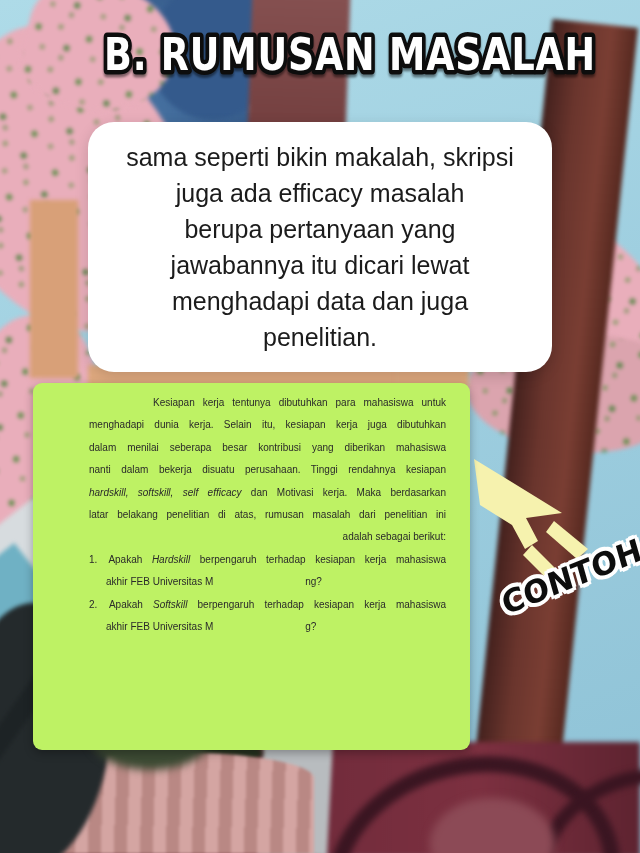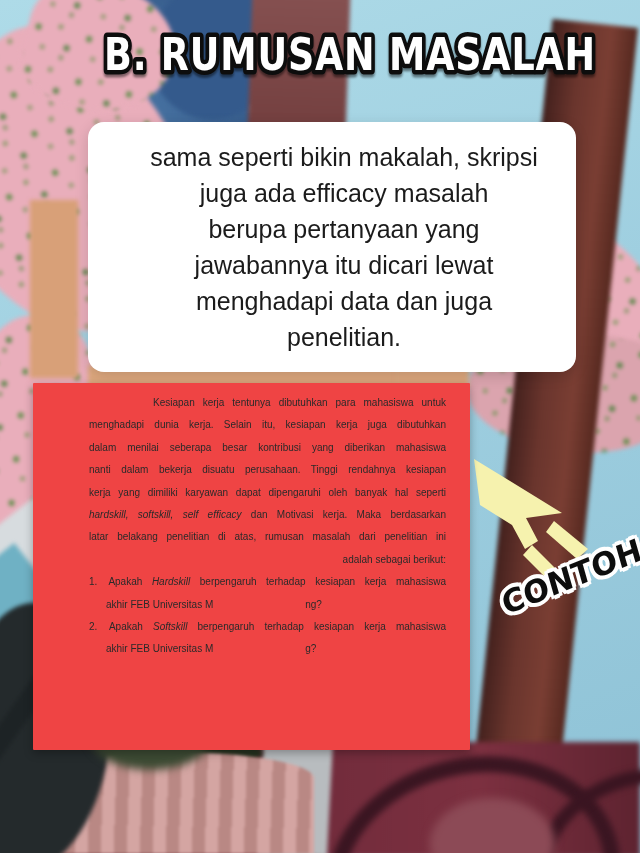--- a/index.html
+++ b/index.html
@@ -49,26 +49,26 @@
     background:repeating-linear-gradient(92deg,#d4a5a2 0 13px,#b98884 13px 26px);filter:blur(1.6px);}
   .darkleaf{left:-45px;top:605px;width:155px;height:270px;background:#242a2c;
     border-radius:40% 60% 50% 50%;transform:rotate(12deg);}
   .darkstem{left:5px;top:635px;width:20px;height:170px;background:#1d2325;transform:rotate(35deg);}
   .dgreen{left:88px;top:698px;width:125px;height:72px;background:#3c4a33;border-radius:50%;filter:blur(4px);}
   
   .title-wrap{position:absolute;top:12px;left:0;width:100%;display:flex;justify-content:flex-end;z-index:3;}
   .title-wrap svg{filter:drop-shadow(0 3px 1px rgba(0,0,0,0.45));}
   
   .quote-card{position:absolute;left:88px;top:122px;width:464px;height:250px;background:#ffffff;
-    border-radius:16px;box-shadow:0 4px 14px rgba(0,0,0,0.15);z-index:3;
+    border-radius:26px;box-shadow:0 4px 14px rgba(0,0,0,0.15);z-index:3;
     display:flex;flex-direction:column;align-items:center;justify-content:center;
-    font-size:25px;line-height:36px;color:#1b1b1b;text-align:center;padding-left:24px;}
+    font-size:25px;line-height:36px;color:#1b1b1b;text-align:center;}
   
-  .doc{position:absolute;left:33px;top:383px;width:437px;height:367px;background:#ef4444;
-    border-radius:1px;box-shadow:0 3px 10px rgba(0,0,0,0.3);z-index:3;box-sizing:border-box;
+  .doc{position:absolute;left:33px;top:383px;width:437px;height:367px;background:#bef264;
+    border-radius:9px;box-shadow:0 3px 10px rgba(0,0,0,0.3);z-index:3;box-sizing:border-box;
     padding:9px 24px 8px 56px;font-size:10px;line-height:22.4px;color:#2a2a2a;overflow:hidden;}
   .jline{text-align:justify;text-align-last:justify;}
   .indent{text-indent:64px;}
   .leftline{text-align:right;}
   .doc i{}
   .doc-item .l2{padding-left:17px;}
   .l2b{margin-left:92px;}
   .gap-sm .l2b{margin-left:58px;}
   .num{padding-right:2px;}
   
@@ -135,21 +135,20 @@
     <polygon points="64,90 90,116 79,124 55,100" fill="#f6f2ae"></polygon>
   </svg>
 
   <div class="contoh">CONTOH</div>
 
   <div class="doc">
     <div class="jline indent">Kesiapan kerja tentunya dibutuhkan para mahasiswa untuk</div>
     <div class="jline">menghadapi dunia kerja. Selain itu, kesiapan kerja juga dibutuhkan</div>
     <div class="jline">dalam menilai seberapa besar kontribusi yang diberikan mahasiswa</div>
     <div class="jline">nanti dalam bekerja disuatu perusahaan. Tinggi rendahnya kesiapan</div>
-    <div class="jline">kerja yang dimiliki karyawan dapat dipengaruhi oleh banyak hal seperti</div>
     <div class="jline"><i>hardskill, softskill, self efficacy</i><span> dan Motivasi kerja. Maka berdasarkan</span></div>
     <div class="jline">latar belakang penelitian di atas, rumusan masalah dari penelitian ini</div>
     <div class="leftline">adalah sebagai berikut:</div>
 
     <div class="doc-item">
       <div class="jline l1"><span class="num">1.</span> <span>Apakah </span><i>Hardskill</i><span> berpengaruh terhadap kesiapan kerja mahasiswa</span></div>
       <div class="l2"><span>akhir FEB Universitas M</span><span class="l2b">ng?</span></div>
     </div>
 
     <div class="doc-item">

